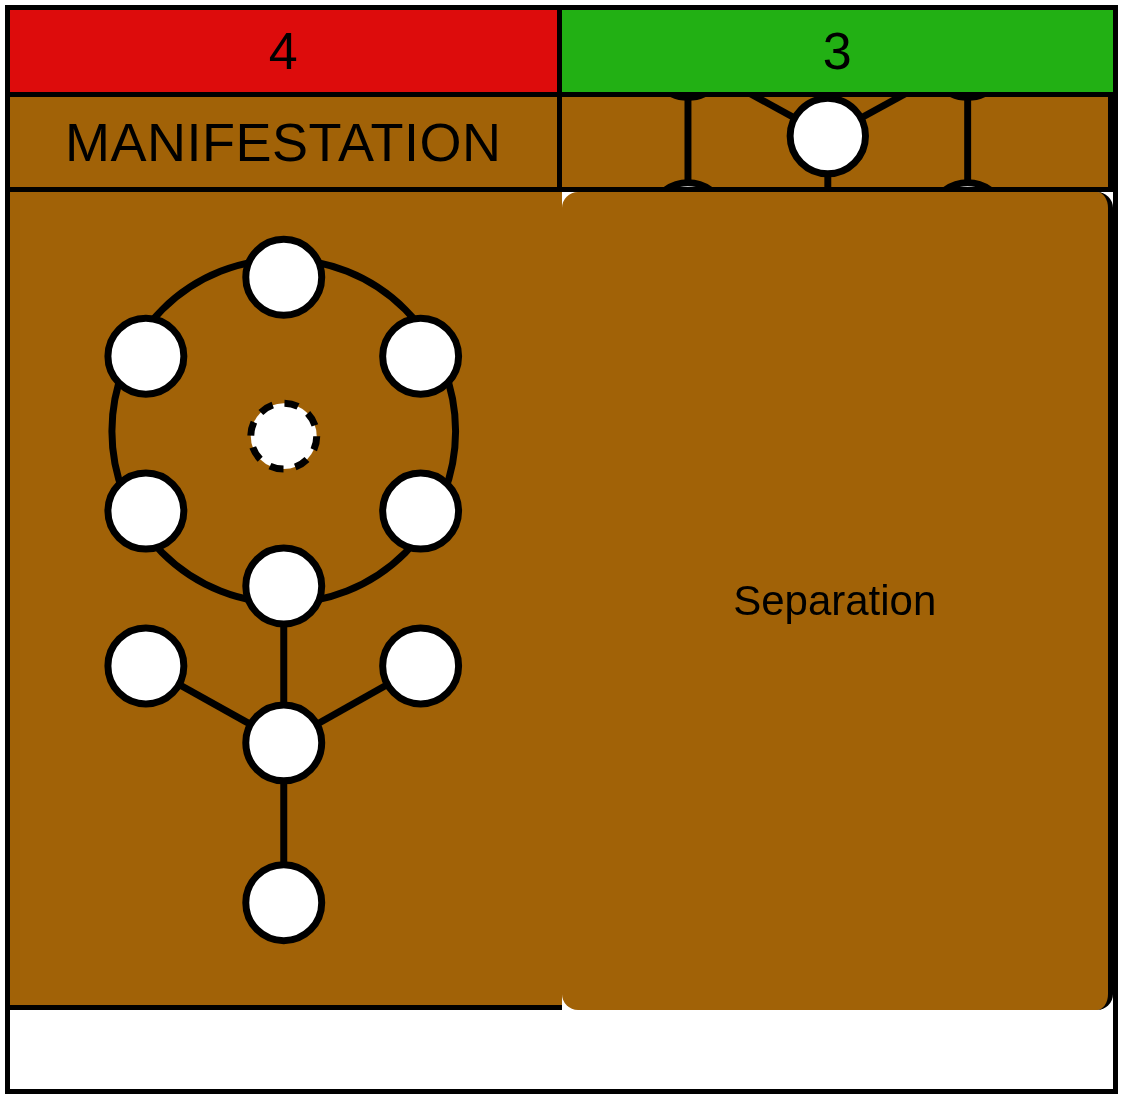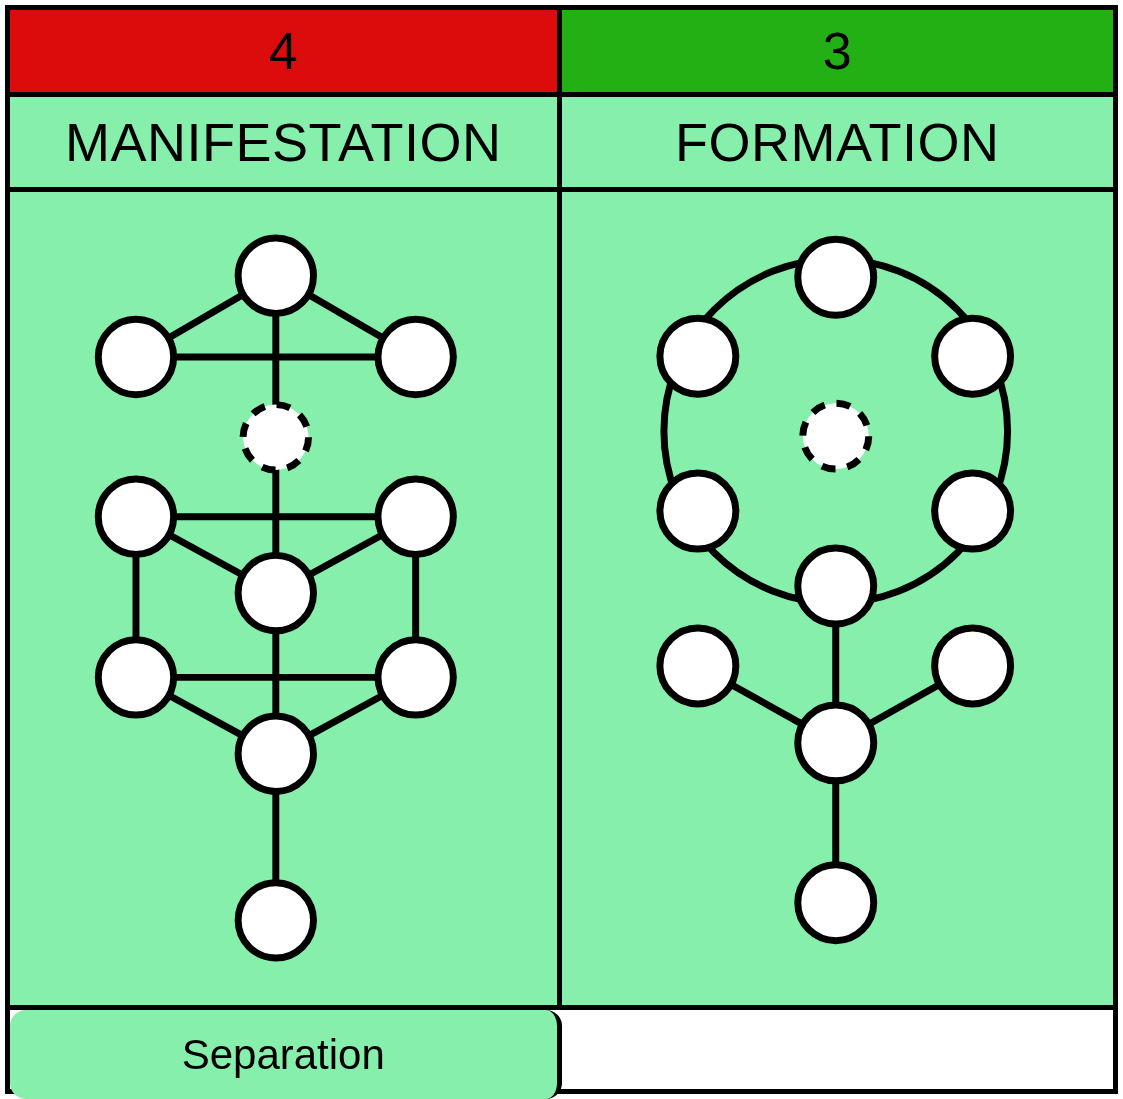--- a/index.html
+++ b/index.html
@@ -26,21 +26,21 @@
     height: 1089px;
     border: 5px solid #000000;
     box-sizing: border-box;
     display: grid;
     grid-template-columns: 1fr 1fr;
     grid-template-rows: 87px 95px 818px 89px;
   }
   .cell {
     box-sizing: border-box;
     position: relative;
-    background: #86efac;
+    background: #a16207;
     display: flex;
     align-items: center;
     justify-content: center;
     overflow: hidden;
   }
   .col-left  { border-right: 5px solid #000000; }
   .row-sep   { border-bottom: 5px solid #000000; }
 
   .num-cell {
     font-size: 52px;
@@ -100,23 +100,20 @@
     <div class="cell col-left row-sep num-cell red" style="background: rgb(221, 12, 12);">
       <span>4</span>
     </div>
     <div class="cell row-sep num-cell green" style="background: rgb(34, 176, 20);">
       <span>3</span>
     </div>
 
     <div class="cell col-left row-sep title-cell">
       <span>MANIFESTATION</span>
     </div>
-    <div class="cell row-sep title-cell">
-      <span>FORMATION</span>
-    </div>
 
     <div class="cell col-left row-sep diagram-cell">
       <svg id="svg-left" width="551" height="818" viewBox="0 0 551 818">
           <g transform="translate(-10,-187)">
             <line x1="246.87997180499173" y1="288.0981724254658" x2="168.12002819500827" y2="333.9018275745342" class="edge"></line>
             <line x1="309.1200281950083" y1="288.0981724254658" x2="387.8799718049917" y2="333.9018275745342" class="edge"></line>
             <line x1="173" y1="352" x2="383" y2="352" class="edge"></line>
             <line x1="278" y1="306" x2="278" y2="402" class="edge"></line>
             <line x1="278" y1="464" x2="278" y2="554" class="edge"></line>
             <line x1="173" y1="513" x2="383" y2="513" class="edge"></line>

